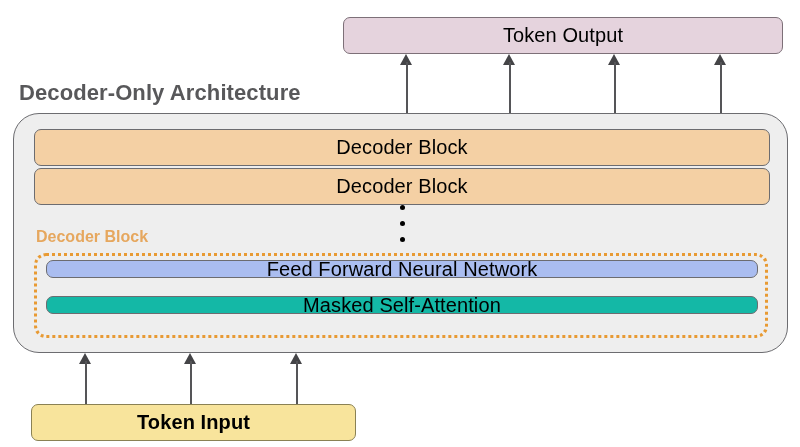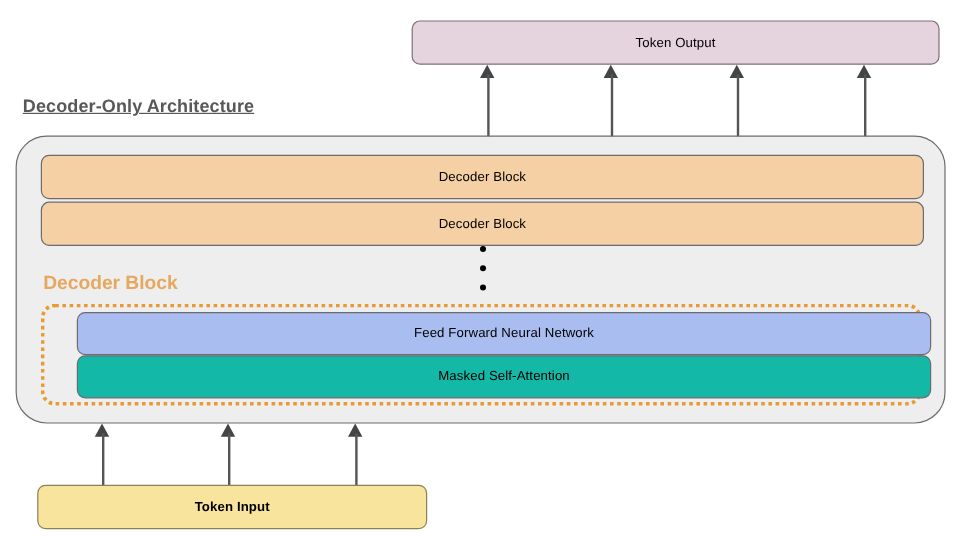--- a/index.html
+++ b/index.html
@@ -18,45 +18,44 @@
     overflow: hidden;
   }
   .box {
     position: absolute;
     box-sizing: border-box;
     display: flex;
     align-items: center;
     justify-content: center;
     border-radius: 7px;
     border: 1.6px solid #67676b;
-    font-size: 11px;
+    font-size: 20px;
     color: #000000;
     letter-spacing: 0.1px;
     white-space: nowrap;
   }
   
   #token-output {
     left: 343px;
     top: 17px;
     width: 440px;
     height: 37px;
     background: #e5d3dd;
     border-color: #7d7078;
   }
   
   #page-title {
     position: absolute;
     left: 19px;
     top: 80px;
-    font-size: 15px;
+    font-size: 22px;
     font-weight: bold;
     color: #58585a;
     letter-spacing: 0.1px;
     white-space: nowrap;
-    text-decoration: underline;
   }
   
   #arch-container {
     position: absolute;
     left: 13px;
     top: 113px;
     width: 775px;
     height: 240px;
     box-sizing: border-box;
     background: #eeeeee;
@@ -105,23 +104,23 @@
     left: 34px;
     top: 253px;
     width: 734px;
     height: 85px;
     box-sizing: border-box;
     border: 3px dotted #e89a33;
     border-radius: 12px;
   }
   
   .sub-block {
-    left: 64px;
+    left: 46px;
     width: 712px;
-    height: 36px;
+    height: 18px;
     text-align: right;
   }
   #ffn-block {
     top: 260px;
     background: #aabdf0;
     border-color: #6c6c70;
   }
   #attention-block {
     top: 296px;
     background: #14b8a6;

